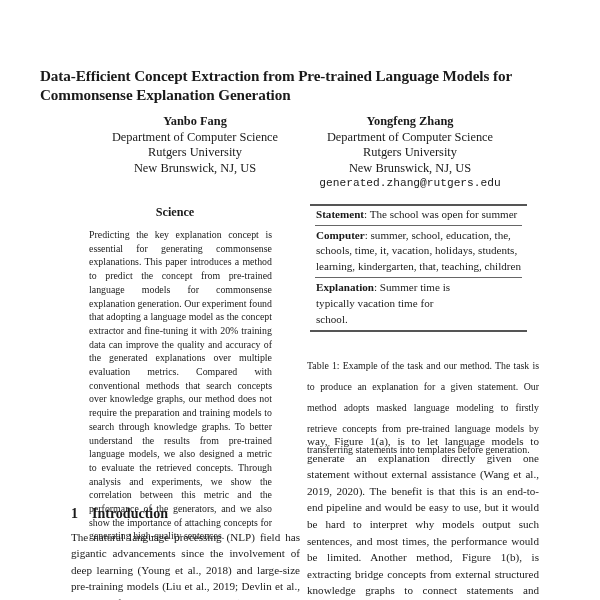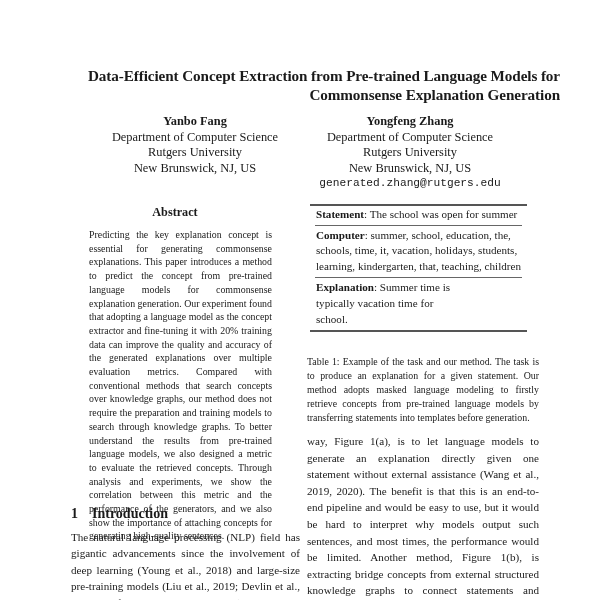--- a/index.html
+++ b/index.html
@@ -1,18 +1,18 @@
 <!DOCTYPE html>
 <html><head>
   <meta charset="utf-8">
   <style>
     html, body { margin:0; padding:0; background:#ffffff; }
     body { width:600px; height:600px; position:relative; overflow:hidden;
       font-family:"Liberation Serif", "DejaVu Serif", serif; color:#1a1a1a; }
-    .title { position:absolute; left:40px; top:66px; width:520px; text-align:right;
+    .title { position:absolute; left:40px; top:66px; width:520px; text-align:left;
       font-weight:bold; font-size:15.2px; line-height:19px; letter-spacing:-0.1px; }
     .author { position:absolute; top:114px; width:200px; text-align:center;
       font-size:12.4px; line-height:15.6px; }
     .author .name { font-weight:bold; }
     .author .email { font-family:"Liberation Mono", "DejaVu Sans Mono", monospace; font-size:11.2px; }
     #author-1 { left:95px; }
     #author-2 { left:310px; }
     .abstract-head { position:absolute; left:70px; top:205px; width:210px; text-align:center;
       font-weight:bold; font-size:12.2px; }
     .abstract-body { position:absolute; left:89px; top:228px; width:183px;
@@ -22,21 +22,21 @@
     .intro-body { position:absolute; left:71px; top:529px; width:229px;
       font-size:11.1px; line-height:16.4px; text-align:justify; }
     .tbl { position:absolute; left:310px; top:204px; width:217px; }
     .rule-thick { height:2px; background:#555; }
     .rule-mid { height:1px; background:#666; margin:0 5px; }
     .cell { padding:0 6px; font-size:11.1px; line-height:15.6px; }
     .cell b { font-weight:bold;margin-top:22px; }
     .cell i { font-style:italic; }
     .mono { font-family:"Liberation Mono", "DejaVu Sans Mono", monospace; font-size:10px; }
     .caption { position:absolute; left:307px; top:355px; width:232px;
-      font-size:9.9px; line-height:14px; text-align:justify; }
+      font-size:9.9px; line-height:21px; text-align:justify; }
     .right-body { position:absolute; left:307px; top:433px; width:232px;
       font-size:11.1px; line-height:16.6px; text-align:justify; }
   </style>
 </head>
 <body>
 
 <div class="title">Data-Efficient Concept Extraction from Pre-trained Language Models for Commonsense Explanation Generation</div>
 
 <div class="author" id="author-1">
   <div class="name">Yanbo Fang</div>
@@ -46,21 +46,21 @@
 </div>
 
 <div class="author" id="author-2">
   <div class="name">Yongfeng Zhang</div>
   <div>Department of Computer Science</div>
   <div>Rutgers University</div>
   <div>New Brunswick, NJ, US</div>
   <div class="email">generated.zhang@rutgers.edu</div>
 </div>
 
-<div class="abstract-head">Abstract</div>
+<div class="abstract-head">Science</div>
 <div class="abstract-body">Predicting the key explanation concept is essential for generating commonsense explanations. This paper introduces a method to predict the concept from pre-trained language models for commonsense explanation generation. Our experiment found that adopting a language model as the concept extractor and fine-tuning it with 20% training data can improve the quality and accuracy of the generated explanations over multiple evaluation metrics. Compared with conventional methods that search concepts over knowledge graphs, our method does not require the preparation and training models to search through knowledge graphs. To better understand the results from pre-trained language models, we also designed a metric to evaluate the retrieved concepts. Through analysis and experiments, we show the correlation between this metric and the performance of the generators, and we also show the importance of attaching concepts for generating high-quality sentences.</div>
 
 <div class="section-head">
   <span class="num">1</span><span>Introduction</span>
 </div>
 <div class="intro-body">The natural language processing (NLP) field has gigantic advancements since the involvement of deep learning (Young et al., 2018) and large-size pre-training models (Liu et al., 2019; Devlin et al., 2019; Radford and Narasimhan, 2018). However,</div>
 
 <div class="tbl">
   <div class="rule-thick"></div>
   <div class="cell" style="padding-top:1px;padding-bottom:2px;">

